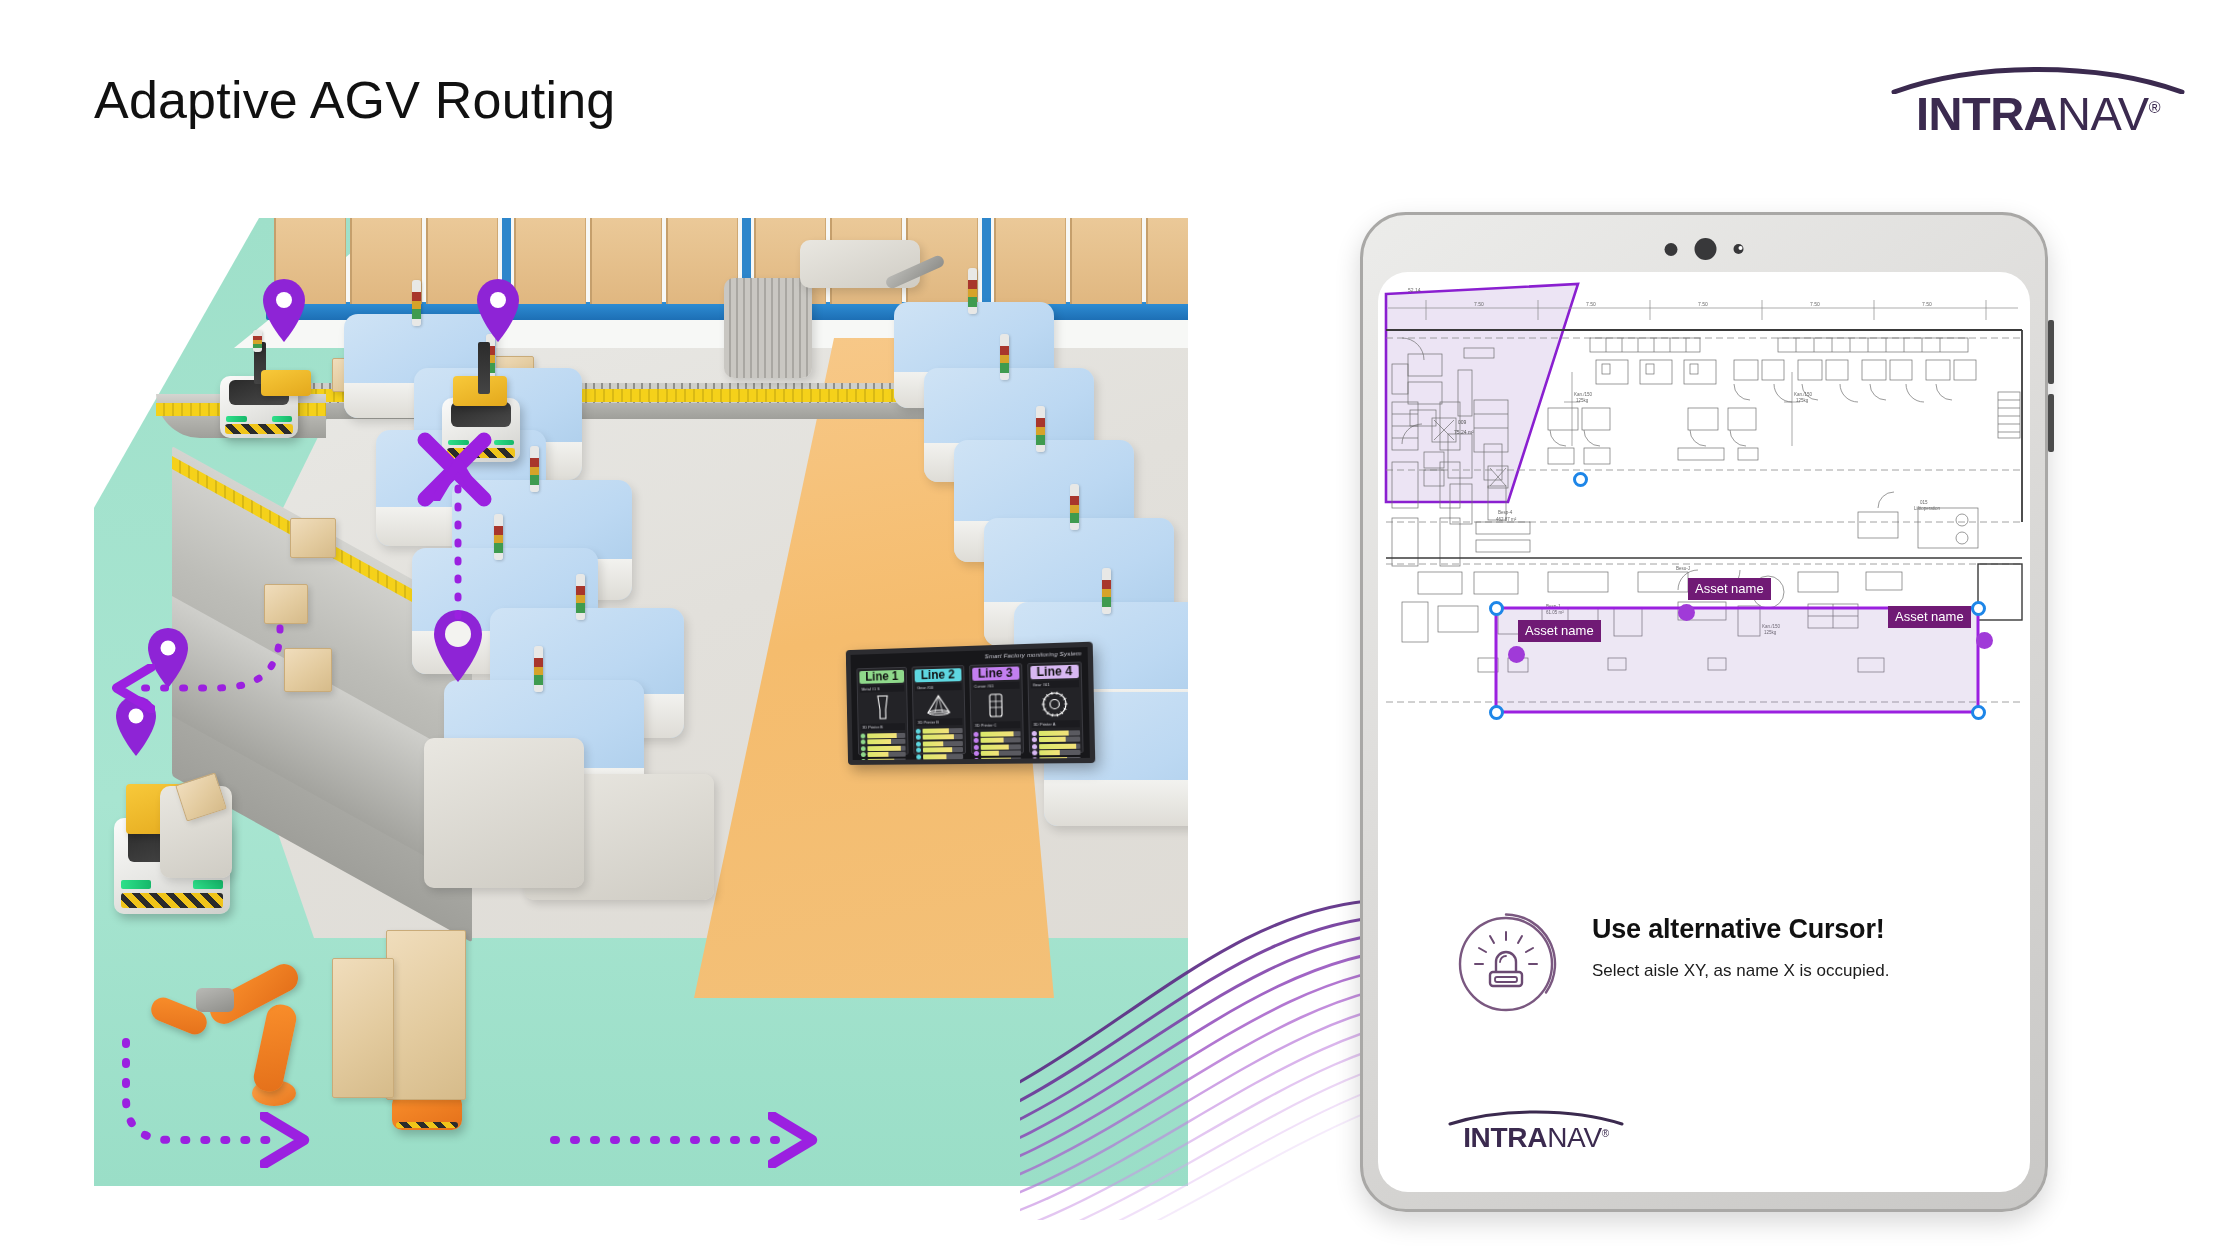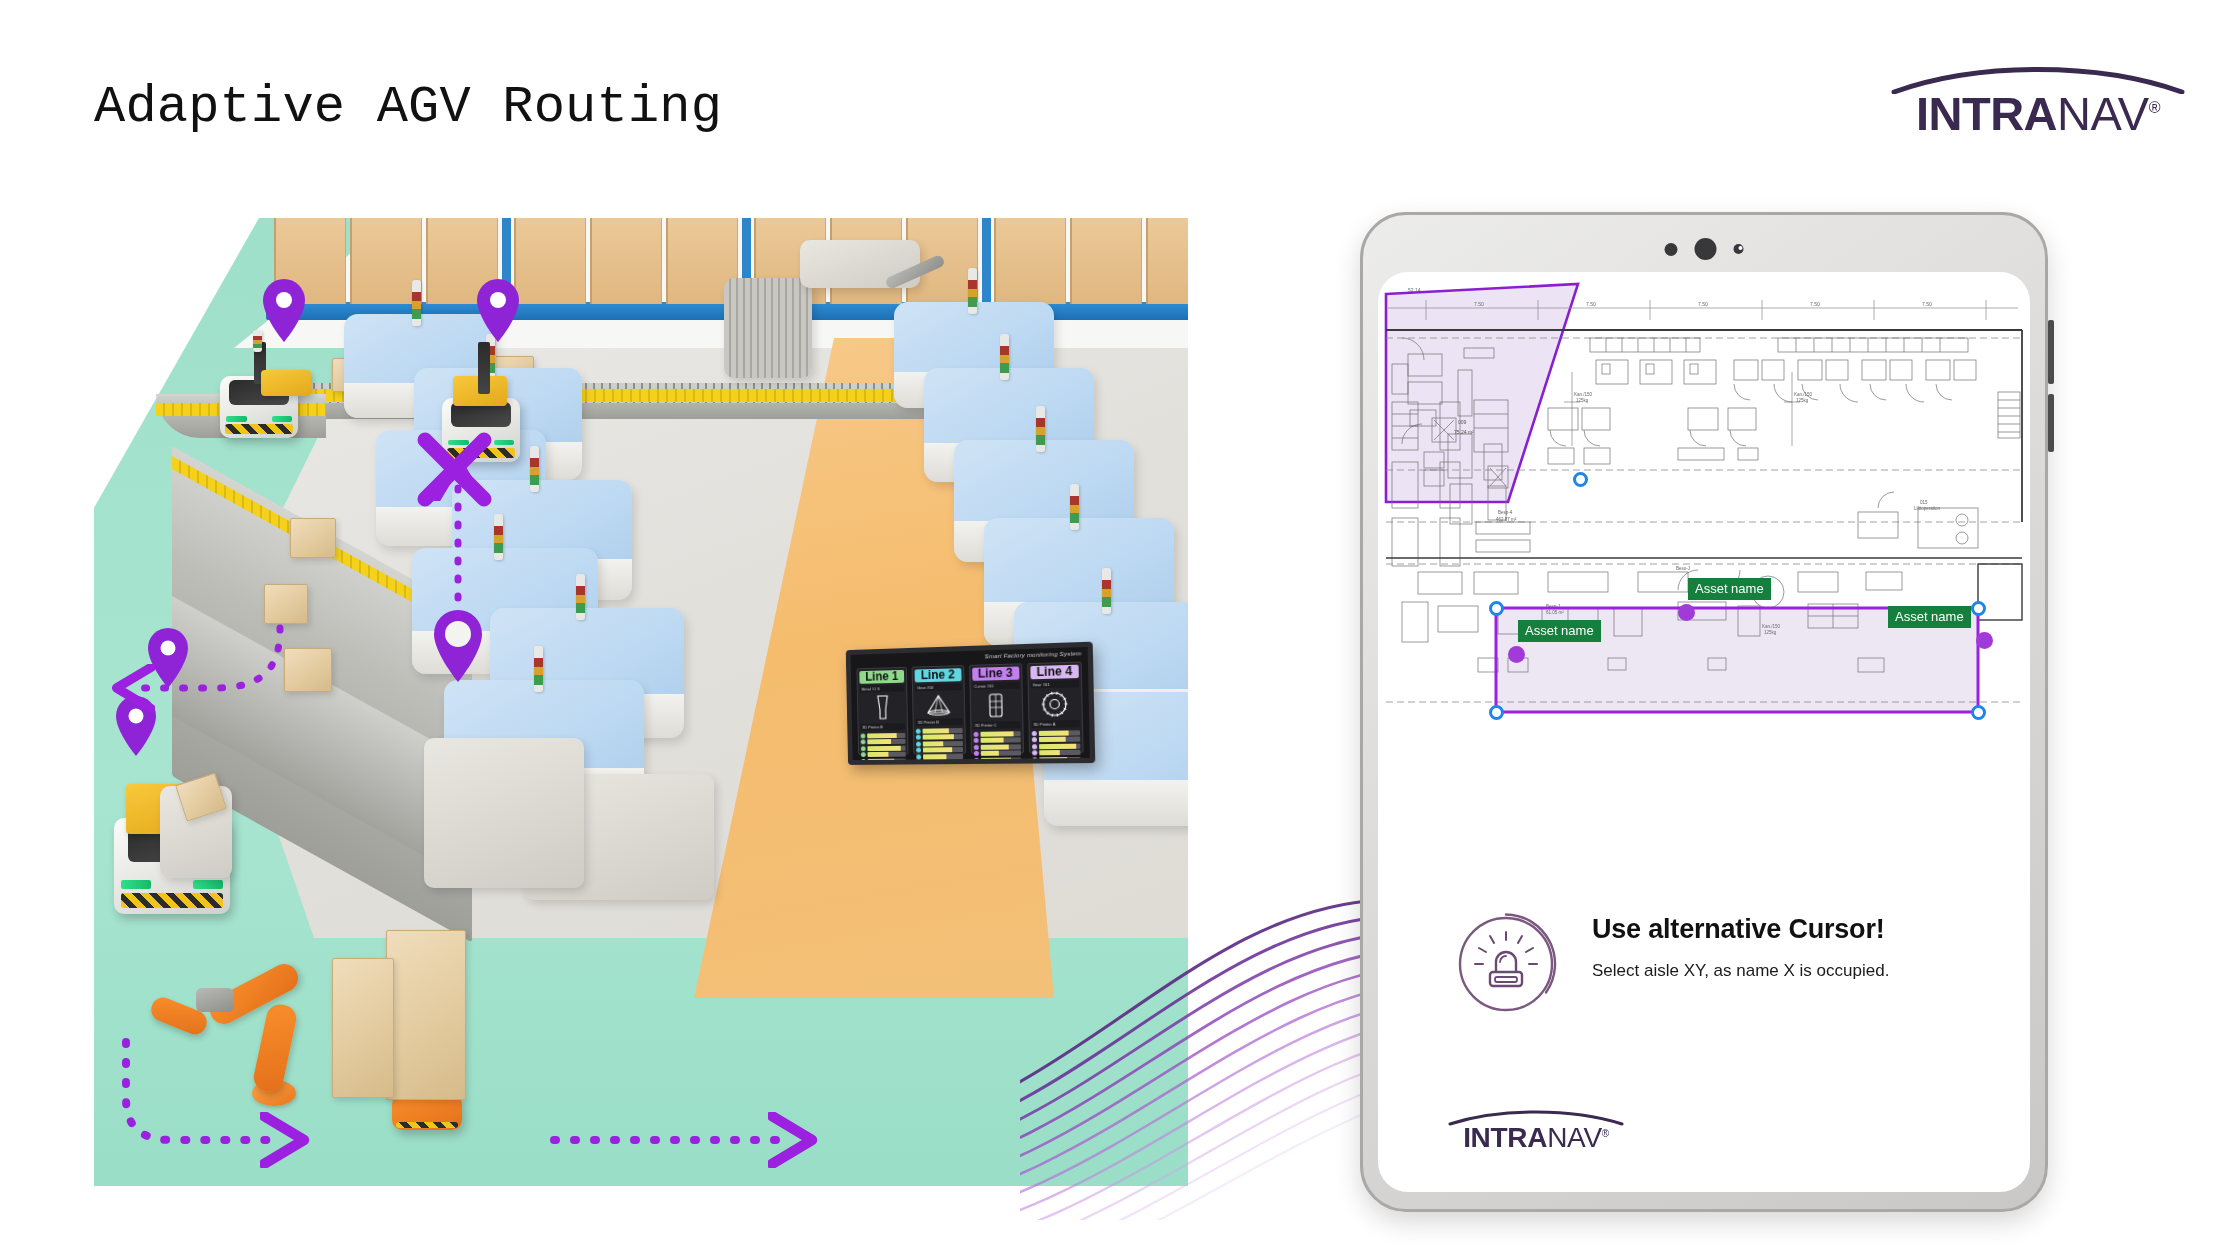--- a/index.html
+++ b/index.html
@@ -1,24 +1,24 @@
 <!DOCTYPE html>
 <html><head>
 <meta charset="utf-8">
 <style>
   * { box-sizing: border-box; margin: 0; padding: 0; }
   html, body { width: 2240px; height: 1260px; overflow: hidden; background: #ffffff; }
   body { font-family: "Liberation Sans", sans-serif; position: relative; }
 
   
   #page-title {
-    position: absolute; left: 94px; top: 78px;
+    position: absolute; left: 94px; top: 70px;
     font-size: 52px; font-weight: 400; color: #111111;
     letter-spacing: 0.2px; font-stretch: condensed;
-    font-family: Liberation Mono, monospace;
+    font-family: Liberation Sans, sans-serif;
   }
   #brand-logo { position: absolute; right: 52px; top: 60px; width: 300px; height: 86px; }
   #brand-logo .arc { position: absolute; left: 0; top: 0; width: 300px; height: 34px; }
   #brand-logo .wordmark {
     position: absolute; left: 0; top: 26px; width: 300px;
     text-align: center; font-size: 47px; color: #3b2a4f; letter-spacing: -0.5px;
     white-space: nowrap;
   }
   #brand-logo .wm-bold { font-weight: 700; }
   #brand-logo .wm-light { font-weight: 400; }
@@ -185,21 +185,21 @@
 
   #tablet-screen {
     position: absolute; left: 18px; top: 60px; width: 652px; height: 920px;
     background: #ffffff; border-radius: 30px; overflow: hidden;
   }
 
   #floorplan { position: absolute; left: 0; top: 0; width: 652px; height: 540px; overflow: hidden; }
 
   .fp-zone { position: absolute; background: rgba(150,110,190,0.17); }
   .asset-tag {
-    position: absolute; background: #15803d; color: #ffffff;
+    position: absolute; background: #701a75; color: #ffffff;
     font-size: 13px; padding: 4px 7px; white-space: nowrap; line-height: 1.1;
     font-family: "Liberation Sans", sans-serif;
   }
   .asset-dot {
     position: absolute; width: 17px; height: 17px; border-radius: 50%;
     background: #a03ad8;
   }
   .sel-handle {
     position: absolute; width: 15px; height: 15px; border-radius: 50%;
     background: #ffffff; border: 3px solid #1e86e8;

